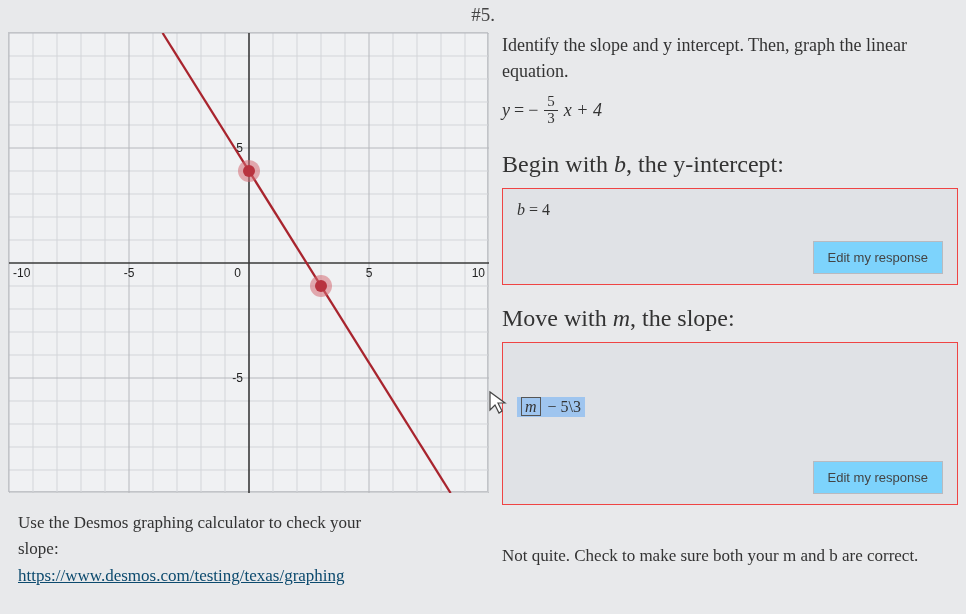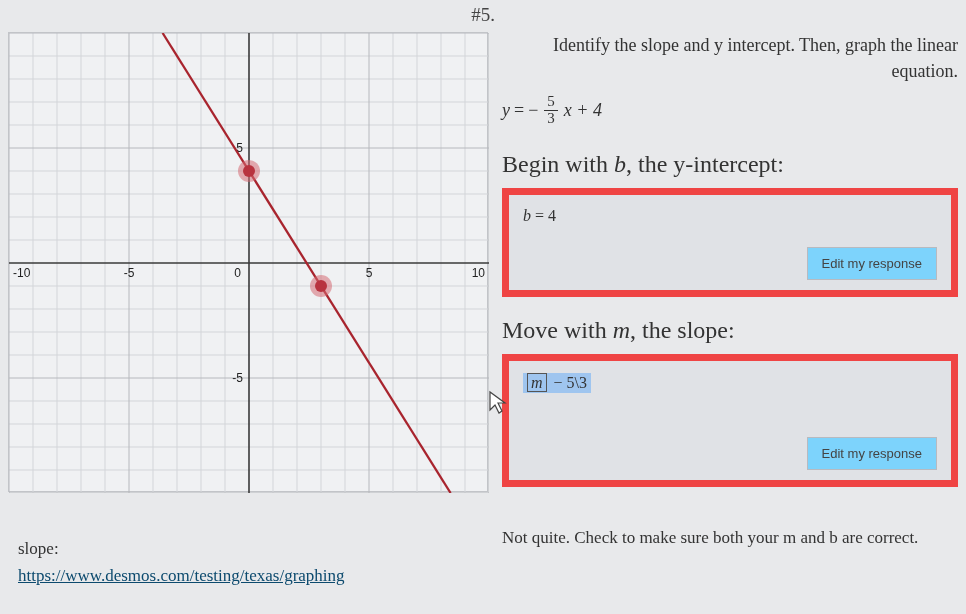--- a/index.html
+++ b/index.html
@@ -55,21 +55,20 @@
   }
   .below-graph a {
     color: #0c4a6e;
     text-decoration: underline;
   }
   .instructions {
     font-size: 18px;
     line-height: 1.45;
     color: #333;
     margin-bottom: 10px;
-    text-align: right;
   }
   .equation {
     font-family: 'Times New Roman', serif;
     font-size: 18px;
     margin-bottom: 24px;
     display:flex;
     align-items:center;
     gap:4px;
   }
   .frac {
@@ -82,36 +81,37 @@
     line-height: 1.05;
   }
   .frac .num { border-bottom: 1px solid #333; padding: 0 3px; }
   .frac .den { padding: 0 3px; }
   .prompt {
     font-size: 24px;
     margin: 8px 0 10px 0;
   }
   .answer-box {
     background: #e0e2e6;
-    border: 7px solid #ef4444;
+    border: 1px solid #ef4444;
     padding: 12px 14px 10px 14px;
     margin-bottom: 20px;
   }
   .answer-value {
     font-family: 'Times New Roman', serif;
     font-size: 16px;
     font-style: italic;
     margin-bottom: 22px;
   }
   .answer-value .roman { font-style: normal; }
   .answer-value.sel {
     display: inline-block;
     background: #9fc5ef;
     padding: 1px 4px;
     font-style: normal;
+    margin-top: 42px;
   }
   .answer-value.sel .boxedvar {
     border:1px solid #555;
     padding:0 3px;
     font-style: italic;
     font-family: 'Times New Roman', serif;
     margin-right:3px;
   }
   .edit-row { text-align: right; }
   .edit-btn {
@@ -215,21 +215,21 @@
           <circle cx="240" cy="138" r="6" fill="#b8333f"></circle>
         </g>
         <g>
           <circle cx="312" cy="253" r="11" fill="#d66a73" opacity="0.55"></circle>
           <circle cx="312" cy="253" r="6" fill="#b8333f"></circle>
         </g>
       </svg>
     </div>
 
     <div class="below-graph">
-      <br>
+      <span>Use the Desmos graphing calculator to check your</span><br>
       <span>slope:</span><br>
       <a href="#">https://www.desmos.com/testing/texas/graphing</a>
     </div>
   </div>
 
   <div class="right-col">
     <div class="instructions">Identify the slope and y intercept. Then, graph the linear equation.</div>
 
     <div class="equation">
       <span class="it">y</span>

